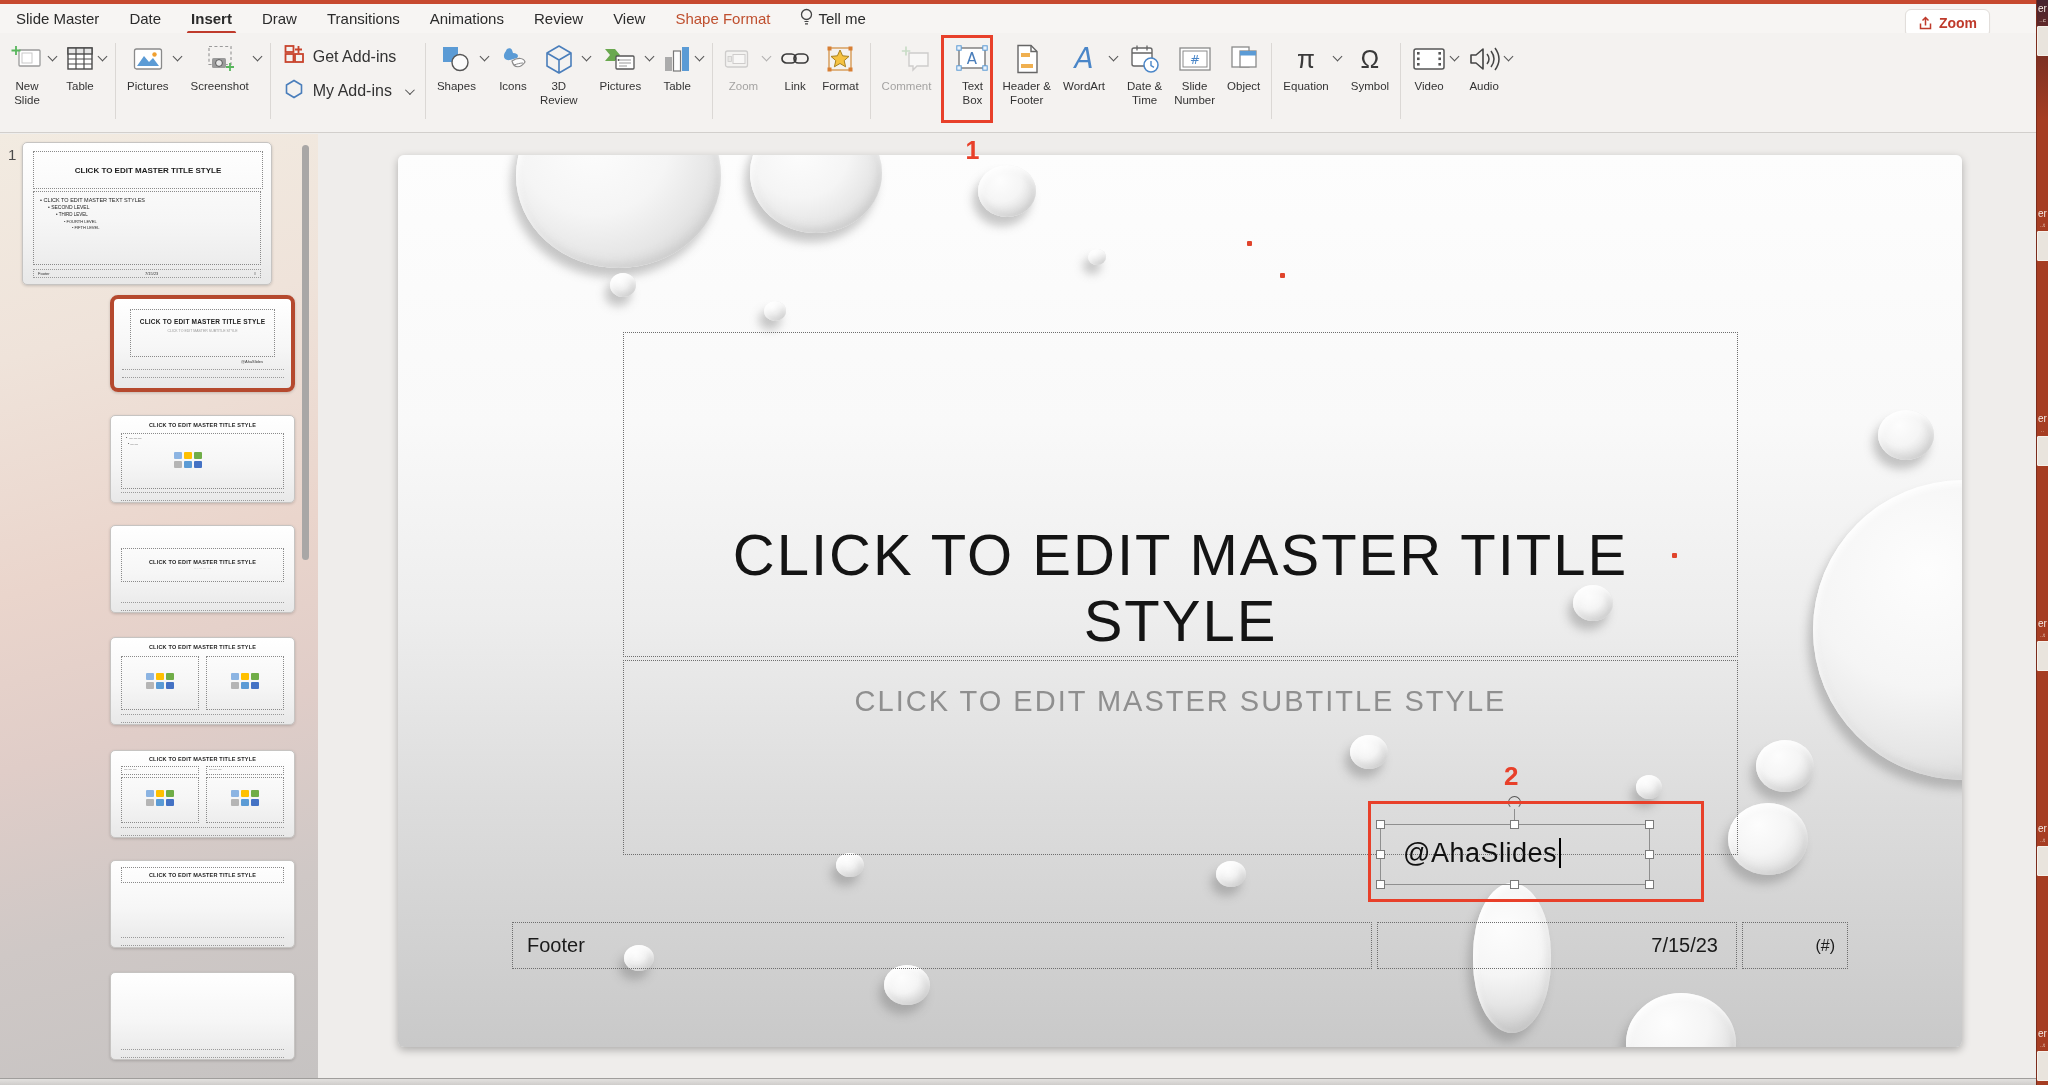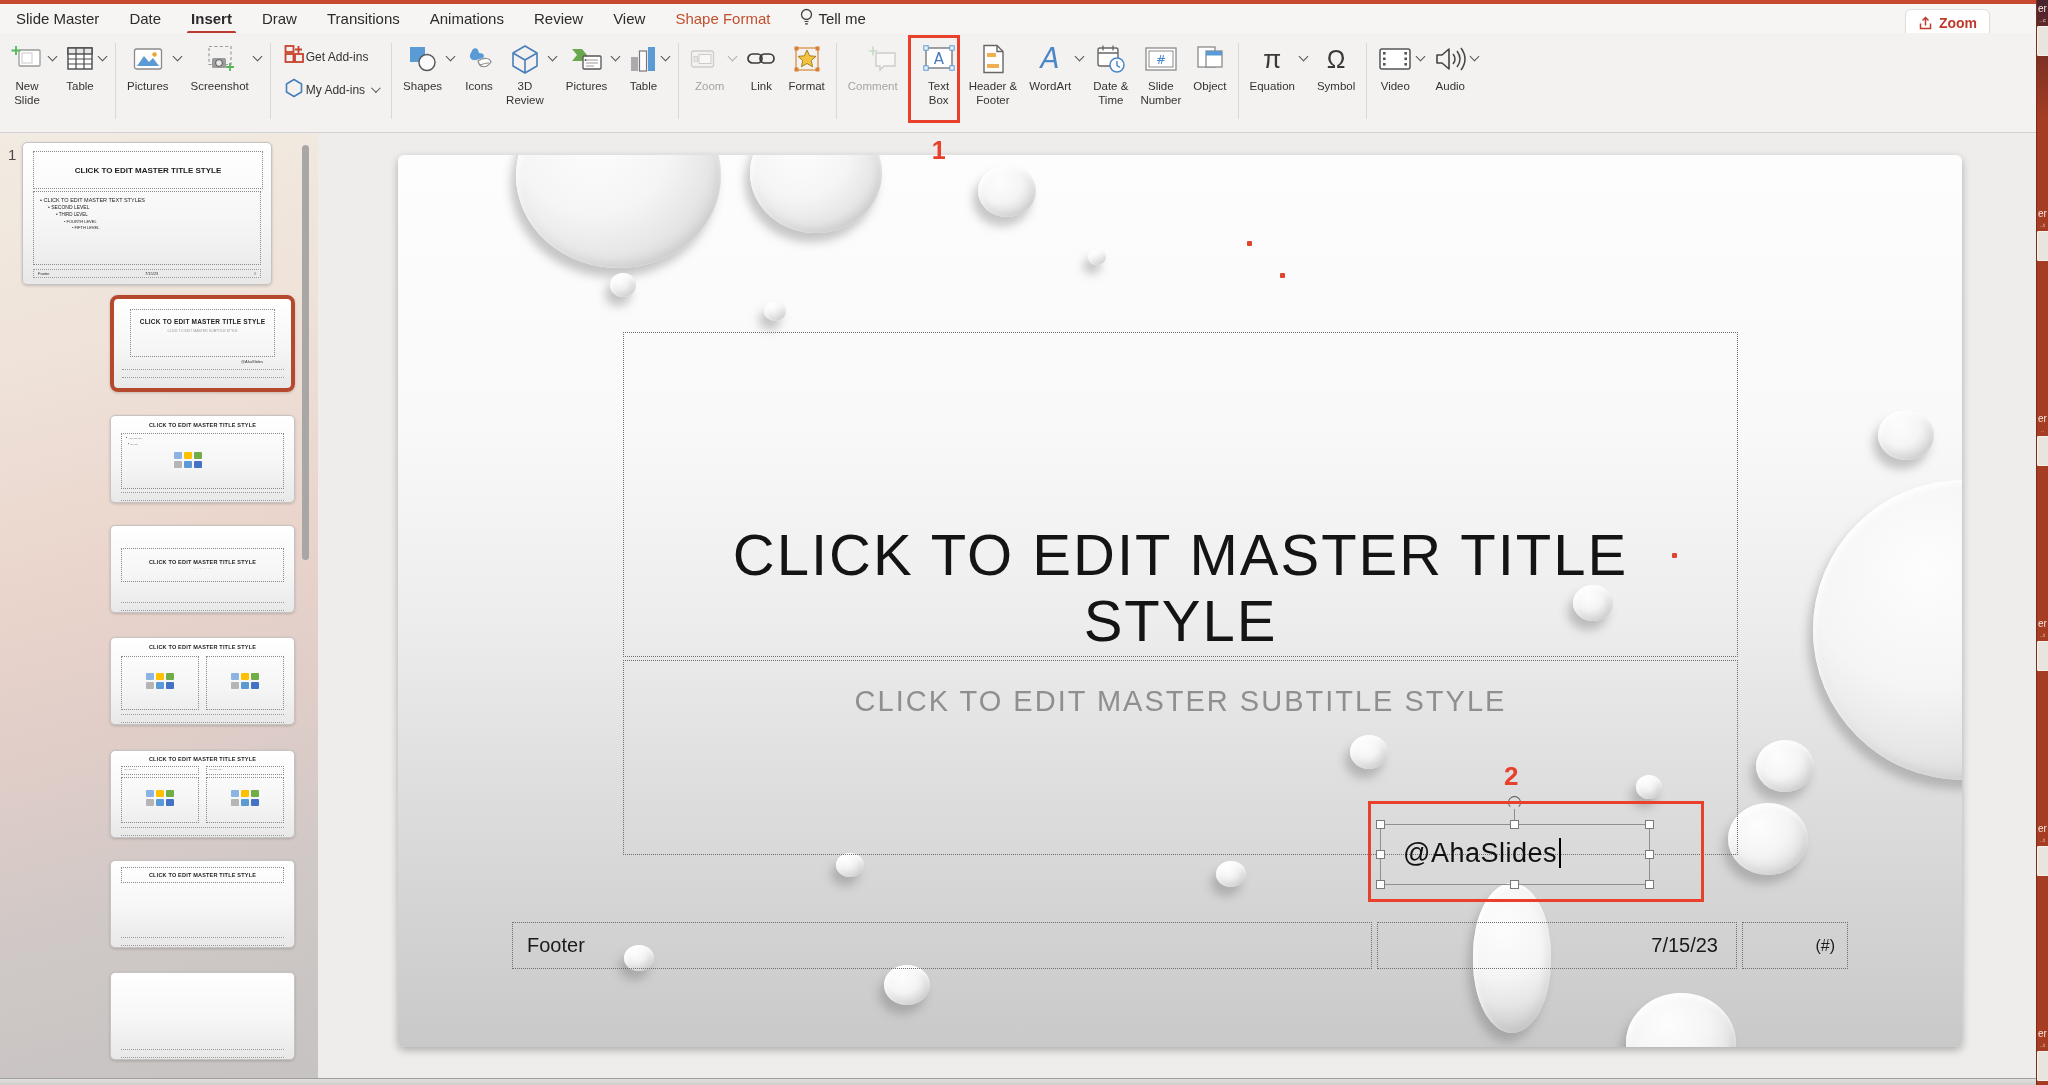--- a/index.html
+++ b/index.html
@@ -33,21 +33,21 @@
   .rbtn .lbl{font-size:11.5px;color:#333;text-align:center;line-height:1.18;
         white-space:pre-line;margin-top:3px;}
   .rbtn.has-chev{padding-right:16px;}
   .chev{position:absolute;top:20px;right:4px;width:6px;height:6px;
         border-right:1.4px solid #555;border-bottom:1.4px solid #555;
         transform:rotate(45deg);}
   .chev.inline{position:static;display:inline-block;margin-left:4px;transform:rotate(45deg) translateY(-2px);}
   .disabled{opacity:.42;align-items:flex-end;}
   .addins{display:flex;flex-direction:column;justify-content:center;gap:10px;
         padding:12px 8px 0 8px;}
-  .addin-row{display:flex;align-items:center;gap:2px;font-size:12px;color:#333;}
+  .addin-row{display:flex;align-items:center;gap:9px;font-size:16px;color:#333;}
   svg text{font-family:"DejaVu Sans",sans-serif;}
 
   
   .anno1{position:absolute;left:-7px;right:3px;top:2px;bottom:-16px;
          border:3px solid #e8402a;pointer-events:none;z-index:40;}
   .anno1-num{position:absolute;left:50%;transform:translateX(-50%);top:103px;
          color:#e8402a;font-weight:bold;font-size:25px;z-index:41;}
 
   
   .panel{left:0;top:134px;width:318px;height:944px;

